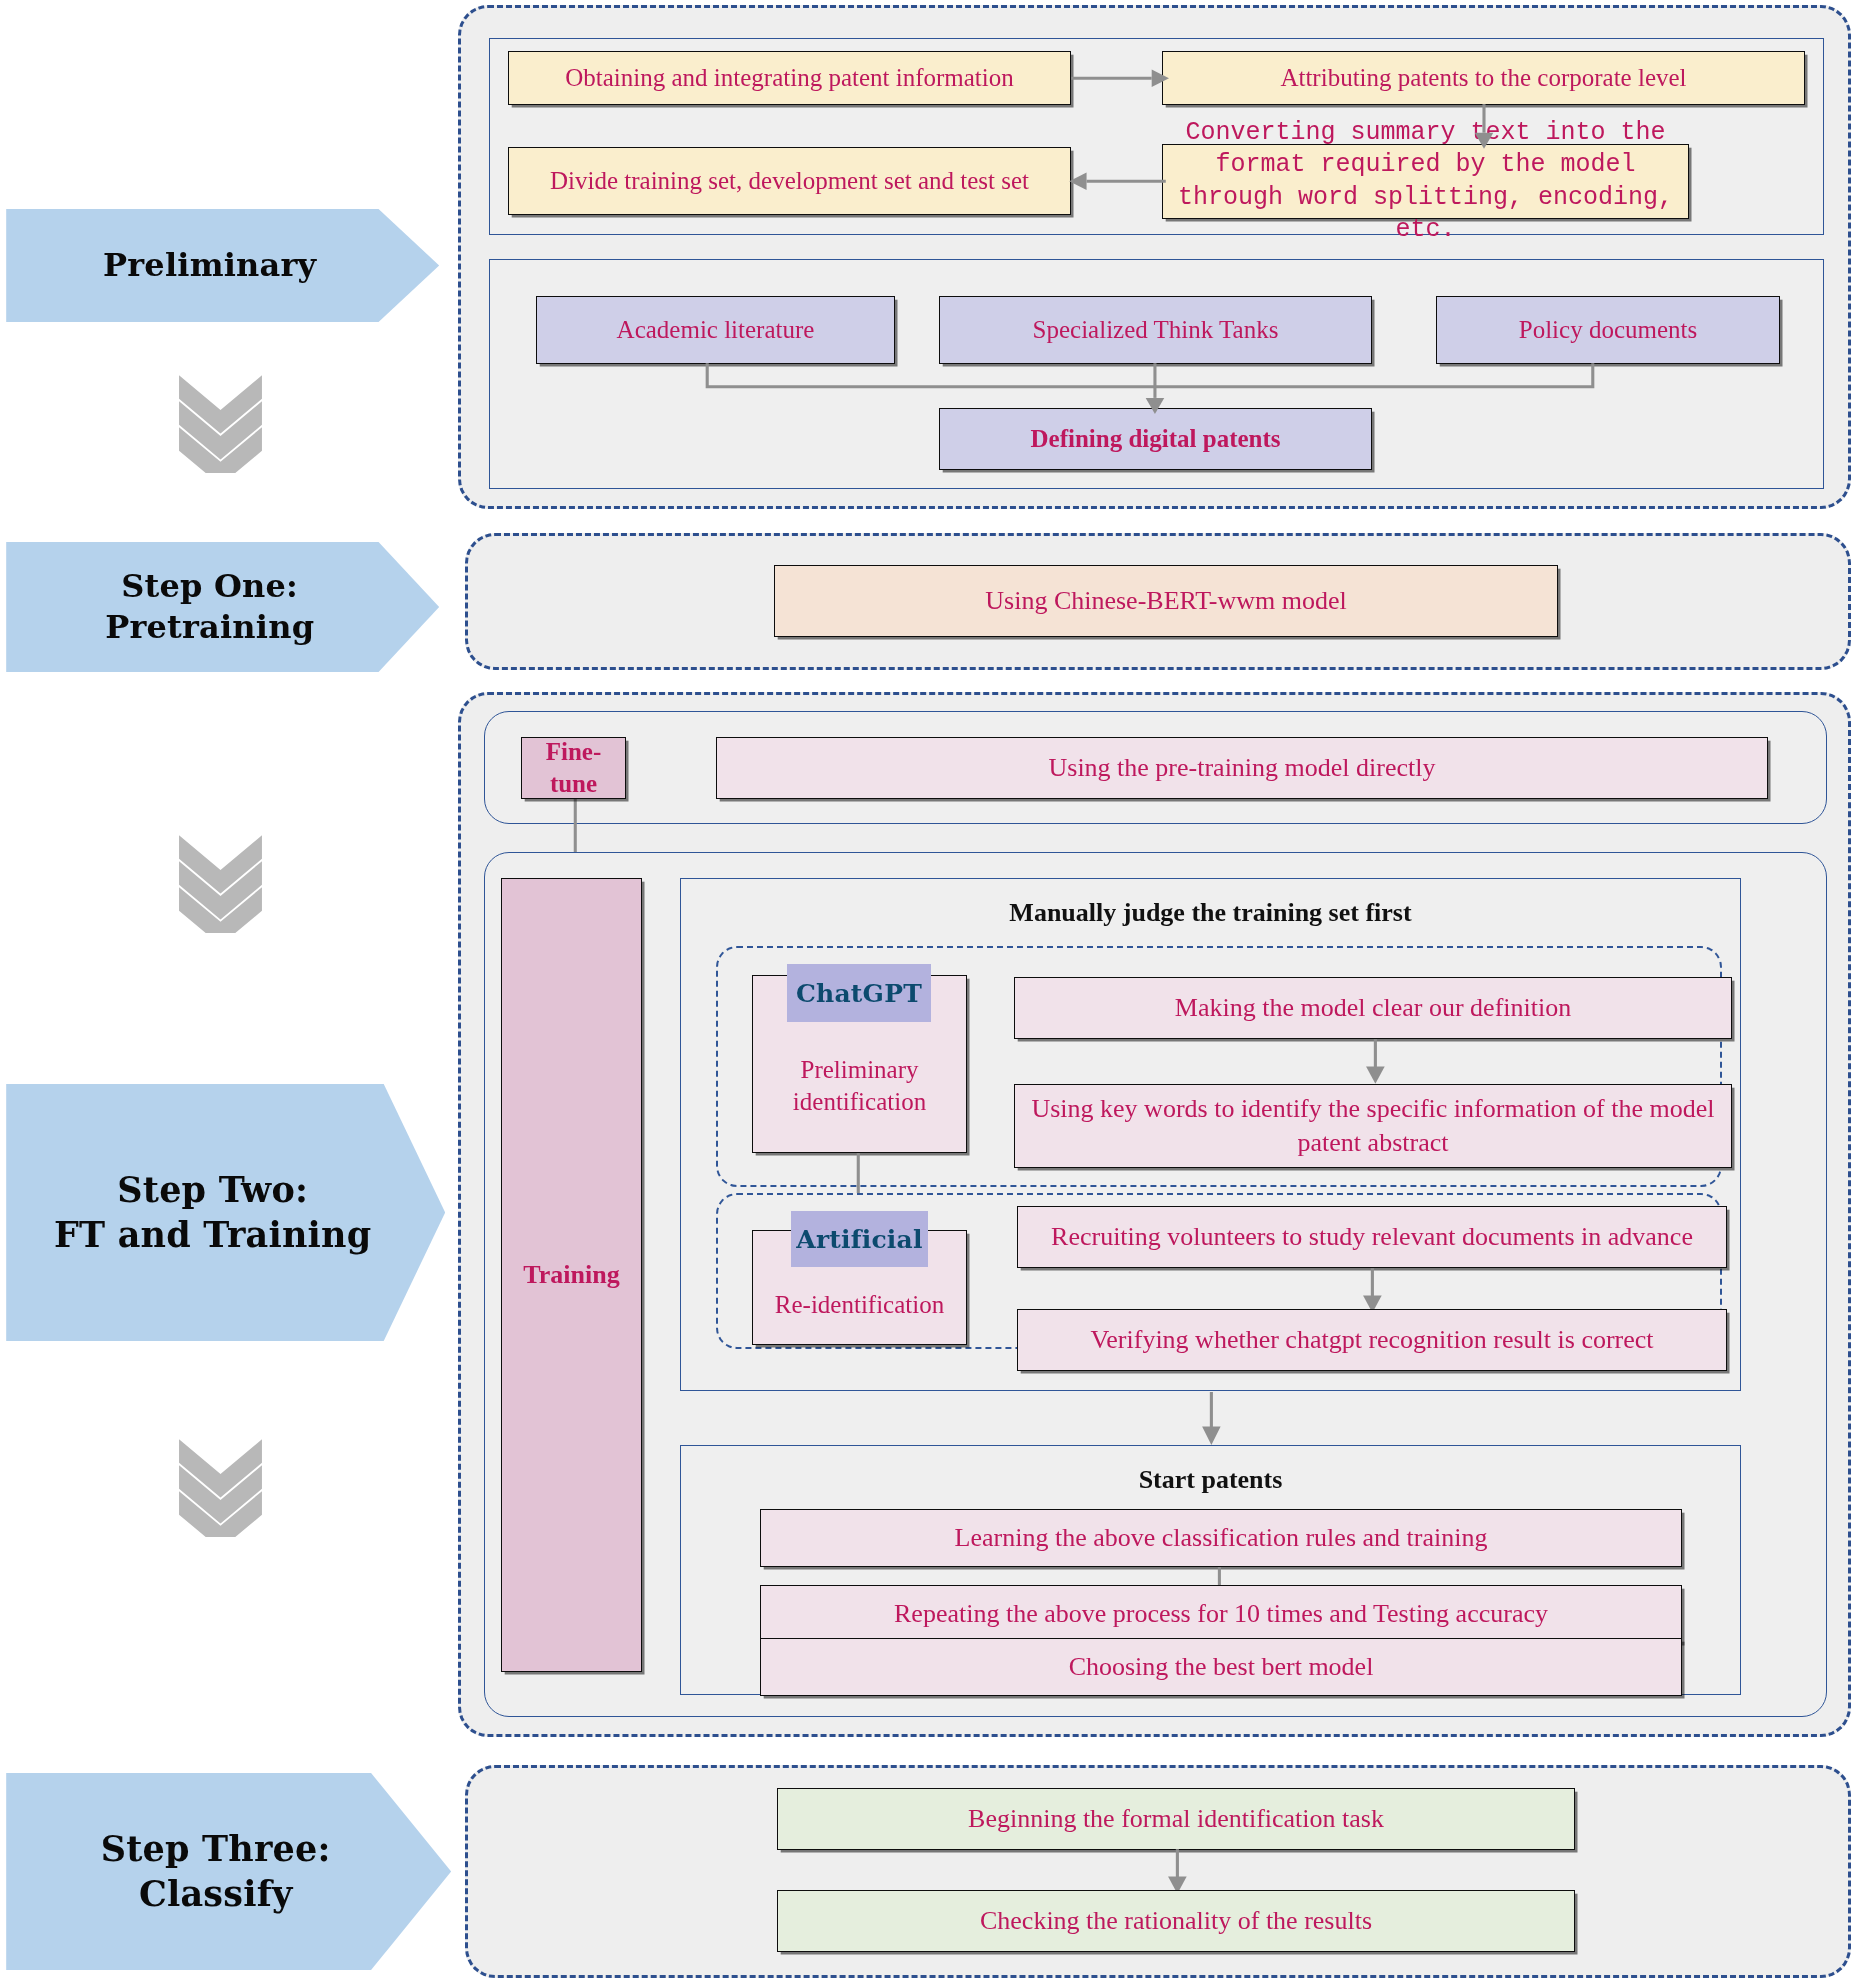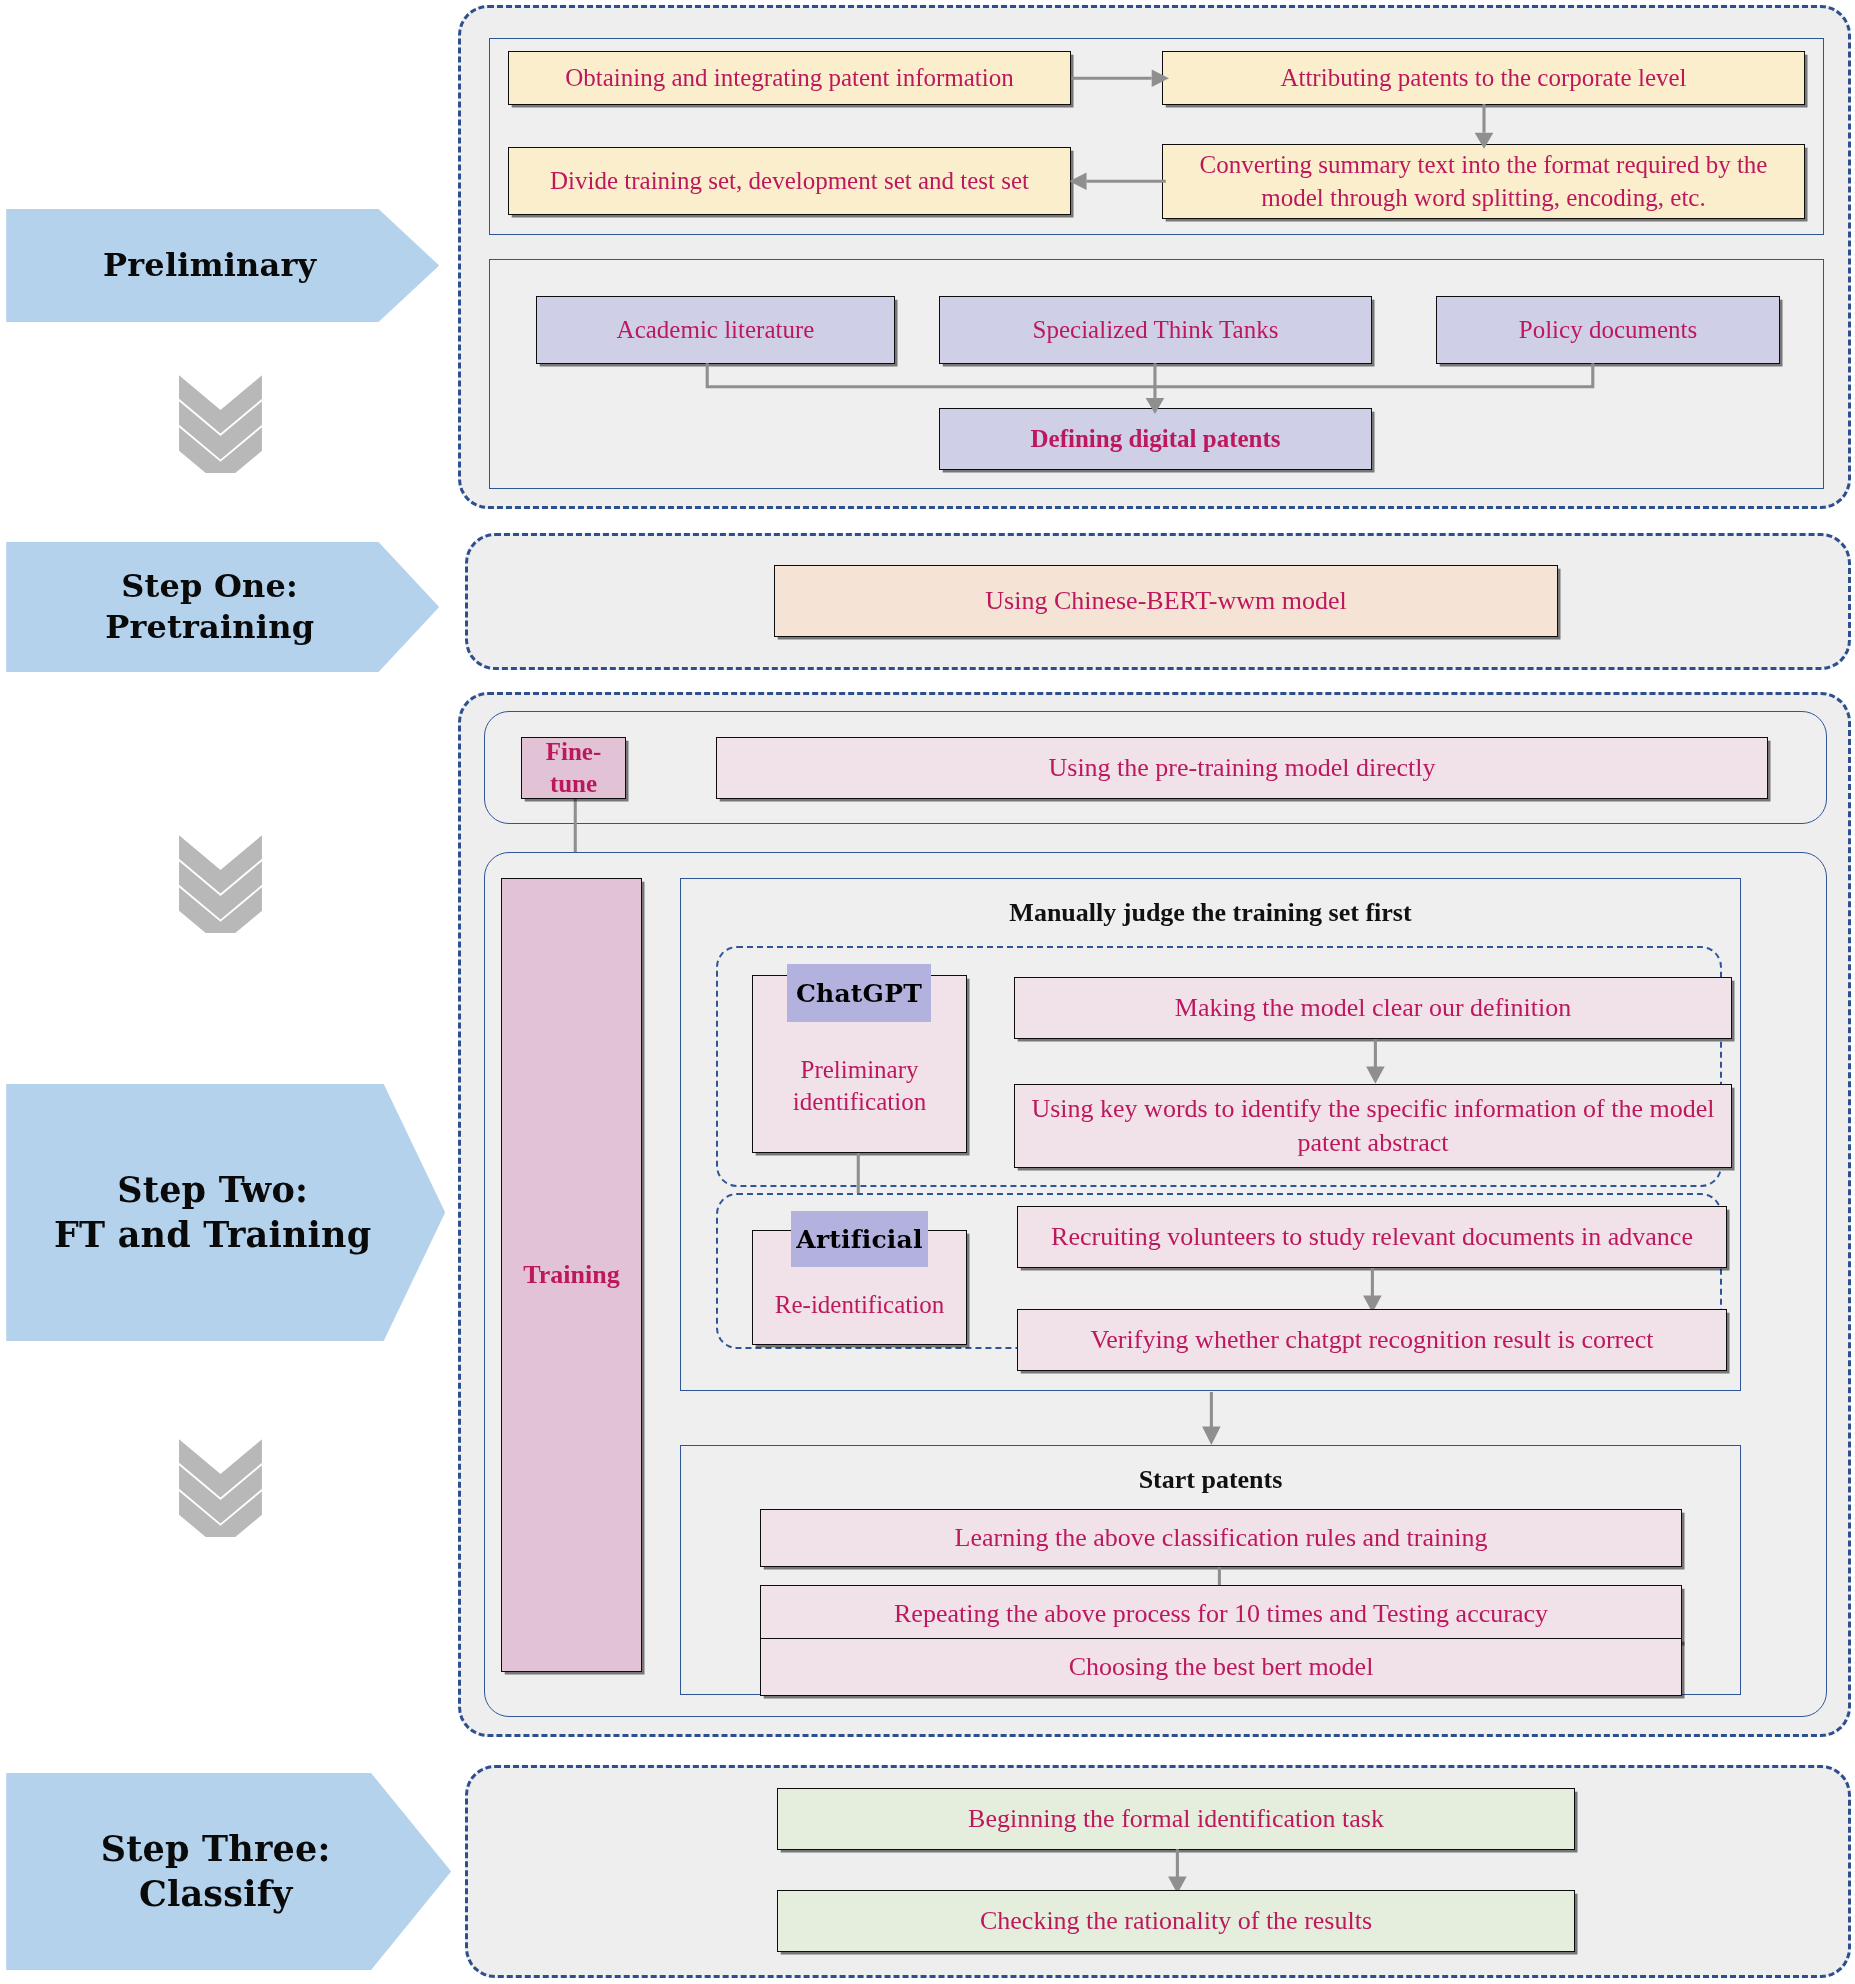--- a/index.html
+++ b/index.html
@@ -70,21 +70,21 @@
   .node.peach  { background: #f5e3d5; }
   .node.pink   { background: #e2c3d5; }
   .node.pinkpale { background: #f1e2ea; }
   .node.green  { background: #e5eedd; }
   .node.bold   { font-weight: bold; }
 
   
   .chip {
     position: absolute;
     background: #b3b2de;
-    color: #000000;
+    color: #0c4a6e;
     font-family: "DejaVu Serif", serif;
     font-weight: bold;
     display: flex; align-items: center; justify-content: center;
     text-align: center;
     letter-spacing: 0.2px;
     z-index: 6;
   }
 
   
   .panel-title {
@@ -161,21 +161,21 @@
   </div>
 
   <div class="node cream" style="left:1162px; top:51px; width:643px; height:54px; font-size:25px;">
     <span>Attributing patents to the corporate level</span>
   </div>
 
   <div class="node cream" style="left:508px; top:147px; width:563px; height:68px; font-size:25px;">
     <span>Divide training set, development set and test set</span>
   </div>
 
-  <div class="node cream" style="left:1162px; top:144px; width:643px; height:75px; font-size:25px;">
+  <div class="node cream" style="left:1162px; top:144px; width:527px; height:75px; font-size:25px;font-family:Liberation Mono, monospace;">
     <span>Converting summary text into the format required by the model through word splitting, encoding, etc.</span>
   </div>
 
   <svg class="conn-svg" style="left:1070px; top:62px; width:99px; height:35px;" viewBox="0 0 160 56" width="99" height="35">
     <line x1="2" y1="26" x2="132" y2="26" stroke="#8f8f8f" stroke-width="5"></line>
     <polygon points="132,12 160,26 132,40" fill="#8f8f8f"></polygon>
   </svg>
 
   <svg class="conn-svg" style="left:1466px; top:104px; width:36px; height:45px;" viewBox="0 0 58 72" width="36" height="45">
     <line x1="29" y1="0" x2="29" y2="46" stroke="#8f8f8f" stroke-width="5"></line>

